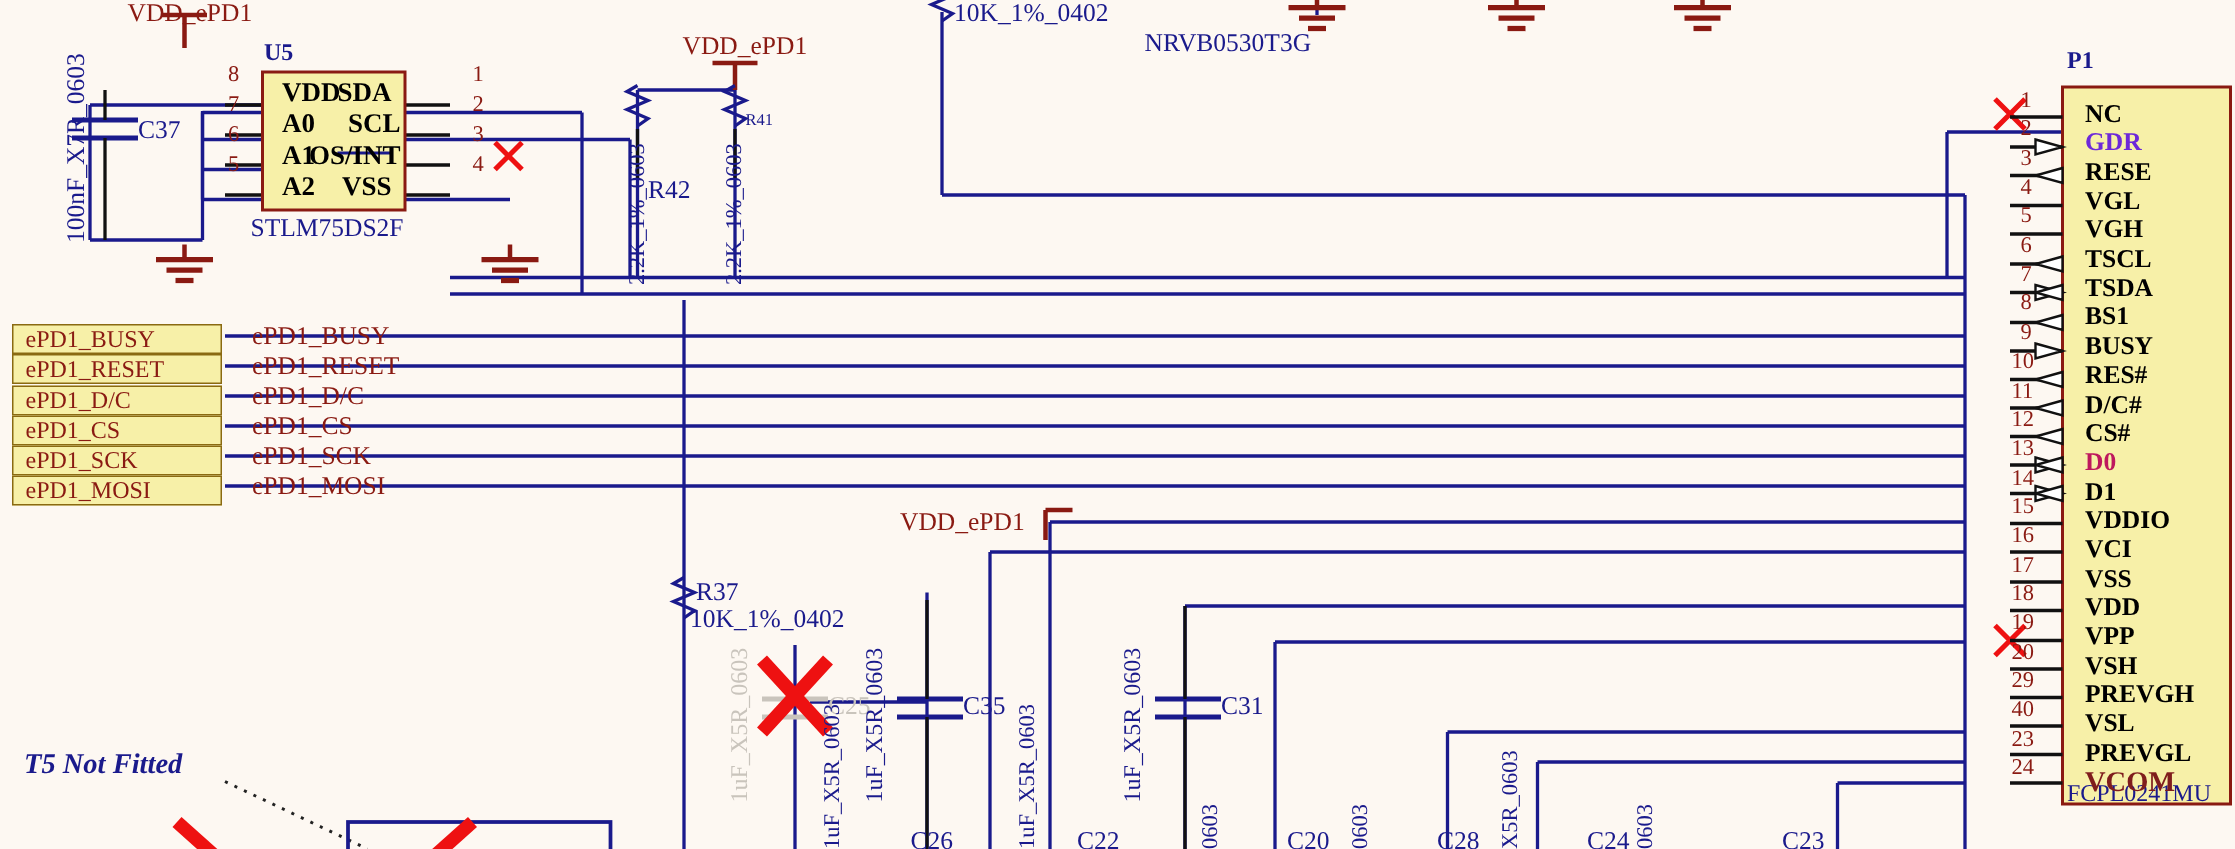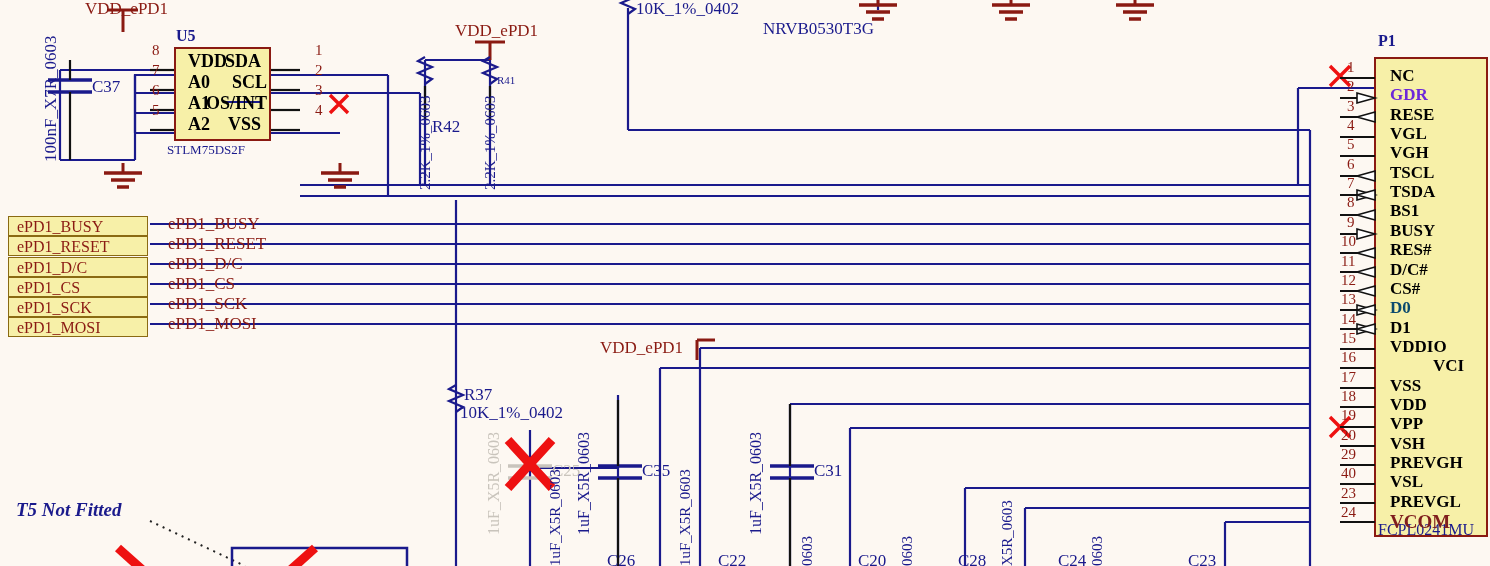--- a/index.html
+++ b/index.html
@@ -227,21 +227,21 @@
     <polygon points="1375,286 1357,291 1375,296"></polygon>
     <polygon points="1357,305 1375,310 1357,315"></polygon>
         <polygon points="1375,305 1357,310 1375,315"></polygon>
     <polygon points="1357,324 1375,329 1357,334"></polygon>
         <polygon points="1375,324 1357,329 1375,334"></polygon>
   </g>
 </svg>
 
 <div class="lbl dred" style="left:85px;top:0px;font-size:17px;">VDD_ePD1</div>
 <div class="lbl blue b" style="left:176px;top:28px;font-size:16px;">U5</div>
-<div class="lbl blue" style="left:167px;top:143px;font-size:13px;">STLM75DS2F</div>
+<div class="lbl blue" style="left:167px;top:143px;font-size:17px;">STLM75DS2F</div>
 
 <div class="lbl b" style="left:188px;top:52px;font-size:18px;color:#000;">VDD</div>
 <div class="lbl b" style="left:188px;top:73px;font-size:18px;color:#000;">A0</div>
 <div class="lbl b" style="left:188px;top:94px;font-size:18px;color:#000;">A1</div>
 <div class="lbl b" style="left:188px;top:115px;font-size:18px;color:#000;">A2</div>
 
 <div class="lbl b" style="left:225px;top:52px;font-size:18px;color:#000;">SDA</div>
 <div class="lbl b" style="left:232px;top:73px;font-size:18px;color:#000;">SCL</div>
 <div class="lbl b" style="left:206px;top:94px;font-size:18px;color:#000;">OS/INT</div>
 <div class="lbl b" style="left:228px;top:115px;font-size:18px;color:#000;">VSS</div>
@@ -333,24 +333,24 @@
       <div class="lbl b" style="left: 1390px; top: 105.7px; font-size: 17px; color: rgb(0, 0, 0);">RESE</div>
       <div class="lbl b" style="left: 1390px; top: 125.05px; font-size: 17px; color: rgb(0, 0, 0);">VGL</div>
       <div class="lbl b" style="left: 1390px; top: 144.4px; font-size: 17px; color: rgb(0, 0, 0);">VGH</div>
       <div class="lbl b" style="left: 1390px; top: 163.75px; font-size: 17px; color: rgb(0, 0, 0);">TSCL</div>
       <div class="lbl b" style="left: 1390px; top: 183.1px; font-size: 17px; color: rgb(0, 0, 0);">TSDA</div>
       <div class="lbl b" style="left: 1390px; top: 202.45px; font-size: 17px; color: rgb(0, 0, 0);">BS1</div>
       <div class="lbl b" style="left: 1390px; top: 221.8px; font-size: 17px; color: rgb(0, 0, 0);">BUSY</div>
       <div class="lbl b" style="left: 1390px; top: 241.15px; font-size: 17px; color: rgb(0, 0, 0);">RES#</div>
       <div class="lbl b" style="left: 1390px; top: 260.5px; font-size: 17px; color: rgb(0, 0, 0);">D/C#</div>
       <div class="lbl b" style="left: 1390px; top: 279.85px; font-size: 17px; color: rgb(0, 0, 0);">CS#</div>
-      <div class="lbl b" style="left: 1390px; top: 299.2px; font-size: 17px; color: #0c4a6e;">D0</div>
+      <div class="lbl b" style="left: 1390px; top: 299.2px; font-size: 17px; color: #be185d;">D0</div>
       <div class="lbl b" style="left: 1390px; top: 318.55px; font-size: 17px; color: rgb(0, 0, 0);">D1</div>
       <div class="lbl b" style="left: 1390px; top: 337.9px; font-size: 17px; color: rgb(0, 0, 0);">VDDIO</div>
-      <div class="lbl b" style="left: 1390px; top: 357.25px; font-size: 17px; color: rgb(0, 0, 0); margin-left: 43px;">VCI</div>
+      <div class="lbl b" style="left: 1390px; top: 357.25px; font-size: 17px; color: rgb(0, 0, 0);">VCI</div>
       <div class="lbl b" style="left: 1390px; top: 376.6px; font-size: 17px; color: rgb(0, 0, 0);">VSS</div>
       <div class="lbl b" style="left: 1390px; top: 395.95px; font-size: 17px; color: rgb(0, 0, 0);">VDD</div>
       <div class="lbl b" style="left: 1390px; top: 415.3px; font-size: 17px; color: rgb(0, 0, 0);">VPP</div>
       <div class="lbl b" style="left: 1390px; top: 434.65px; font-size: 17px; color: rgb(0, 0, 0);">VSH</div>
       <div class="lbl b" style="left: 1390px; top: 454px; font-size: 17px; color: rgb(0, 0, 0);">PREVGH</div>
       <div class="lbl b" style="left: 1390px; top: 473.35px; font-size: 17px; color: rgb(0, 0, 0);">VSL</div>
       <div class="lbl b" style="left: 1390px; top: 492.7px; font-size: 17px; color: rgb(0, 0, 0);">PREVGL</div>
       <div class="lbl b" style="left: 1390px; top: 512.05px; font-size: 19px; color: #7f1d1d;">VCOM</div>
     </div>
 <div id="p1-pin-numbers">

